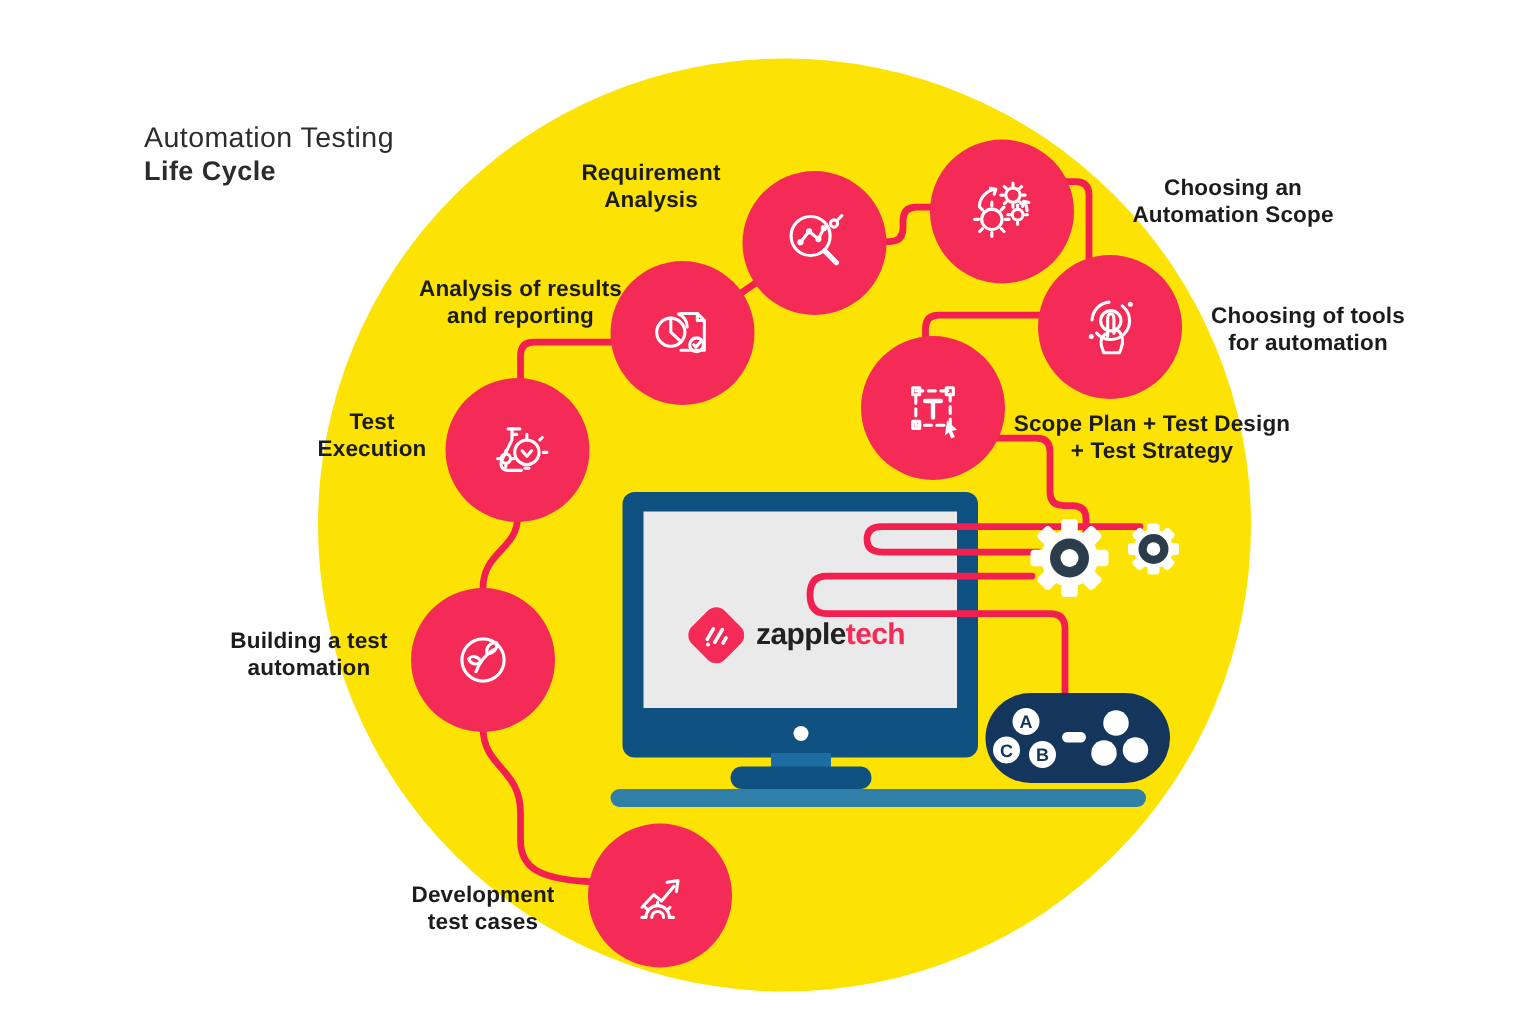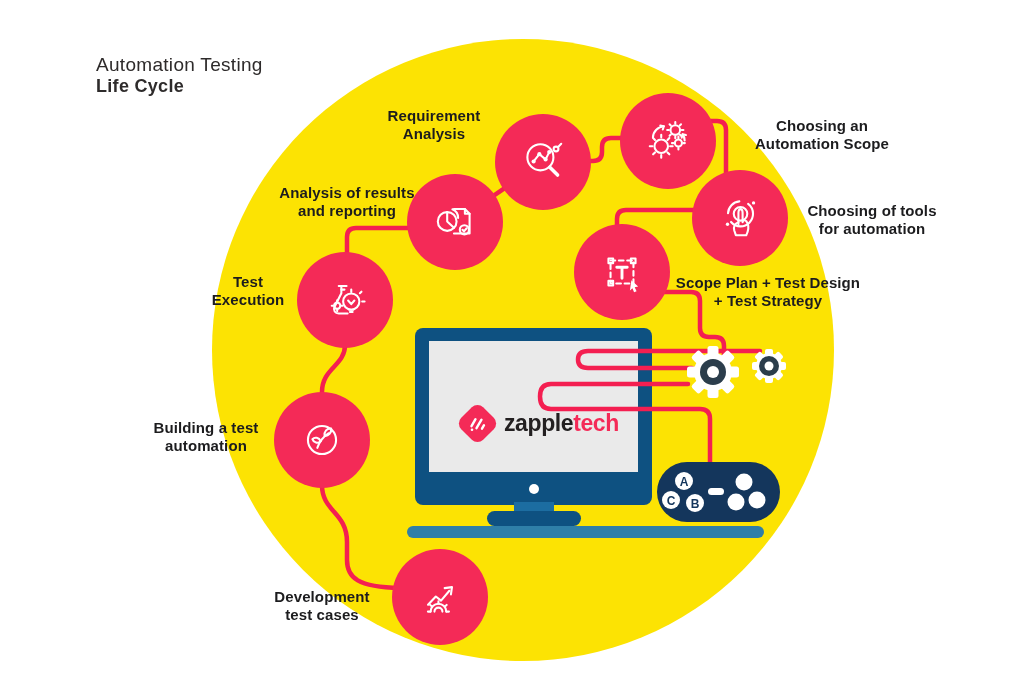--- a/index.html
+++ b/index.html
@@ -10,27 +10,27 @@
   html,body{margin:0;padding:0;background:#fff;}
   .canvas{position:relative;width:1024px;height:678px;background:#fff;overflow:hidden;
           font-family:"Liberation Sans",sans-serif;}
   .scene{position:absolute;left:0;top:0;z-index:1;}
   .stage{position:absolute;width:96px;height:96px;border-radius:50%;
          background:var(--pink);display:flex;align-items:center;justify-content:center;z-index:2;}
   .stage svg{display:block;}
   .label{position:absolute;z-index:3;font-weight:bold;font-size:15px;line-height:1.18;
          color:var(--ink);text-align:center;white-space:pre-line;letter-spacing:.1px;}
   .title{position:absolute;left:96px;top:54px;z-index:3;color:#2E2B2B;}
-  .title .t1{font-size:19px;font-weight:400;letter-spacing:.3px;}
+  .title .t1{font-size:19px;font-weight:400;letter-spacing:.3px;margin-top:28px;}
   .title .t2{font-size:18px;font-weight:bold;letter-spacing:.3px;}
   .logo{position:absolute;left:462px;top:408px;z-index:2;display:flex;align-items:center;gap:11px;}
   .logo-mark{width:31px;height:31px;background:var(--pink);border-radius:8px;transform:rotate(45deg);
              display:flex;align-items:center;justify-content:center;}
   .logo-mark svg{transform:rotate(-45deg);}
-  .logo-text{font-size:23px;font-weight:bold;letter-spacing:-0.4px;color:#232021;}
+  .logo-text{font-size:20px;font-weight:bold;letter-spacing:-0.4px;color:#232021;}
   .logo-text .accent{color:var(--pink);}
   .icon-stroke{stroke:#fff;stroke-width:2;fill:none;stroke-linecap:round;stroke-linejoin:round;}
 </style>
 </head>
 <body>
 
 <div class="canvas">
 
   <svg class="scene" width="1024" height="678" viewBox="0 0 1024 678">
 

